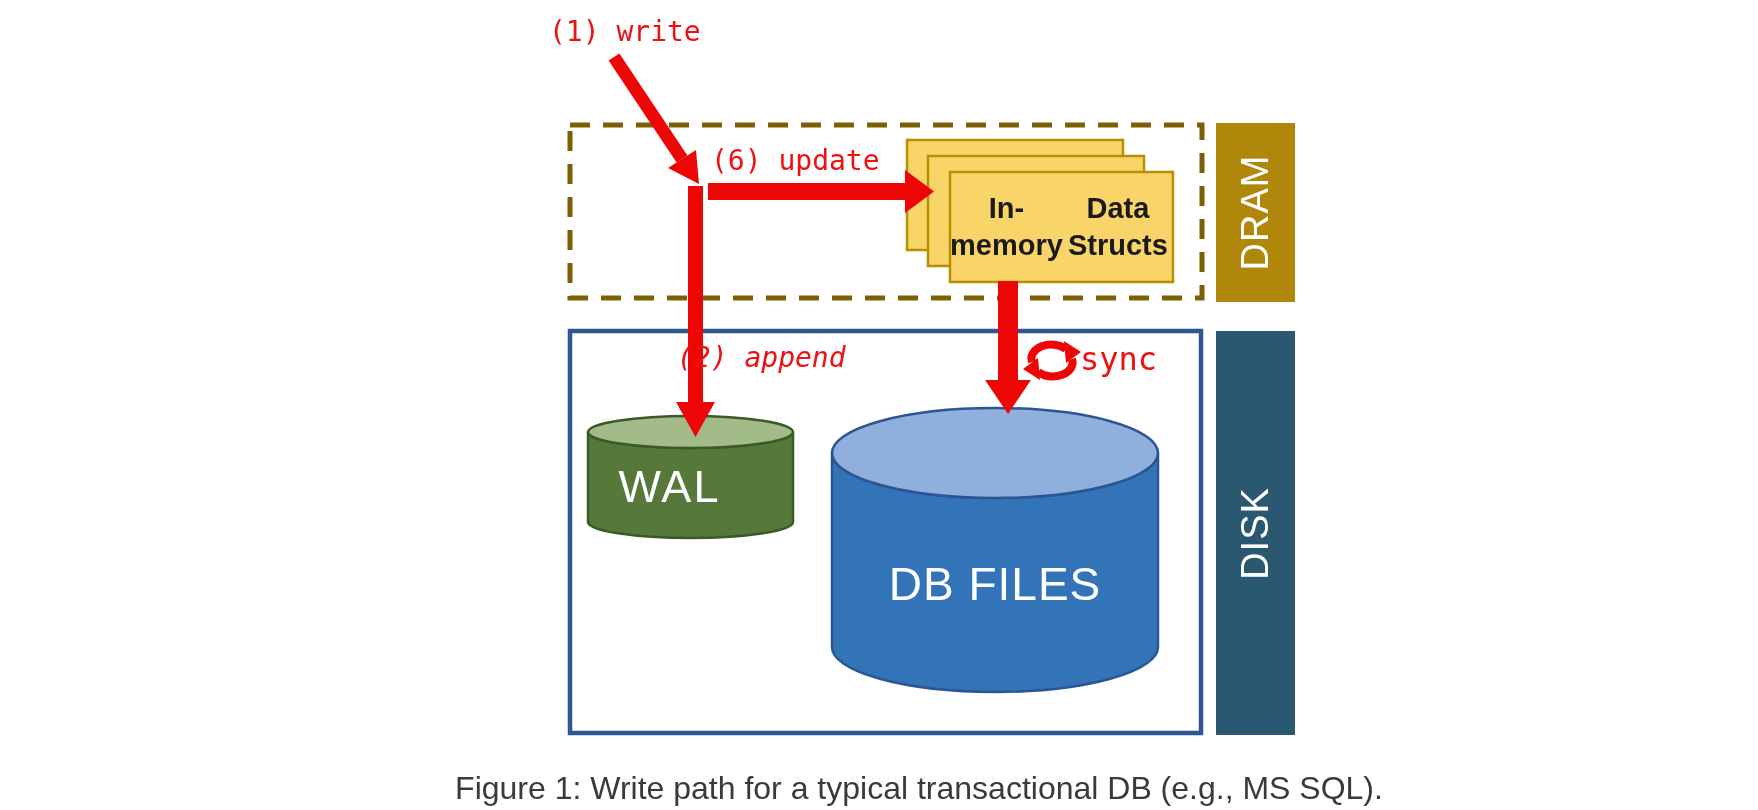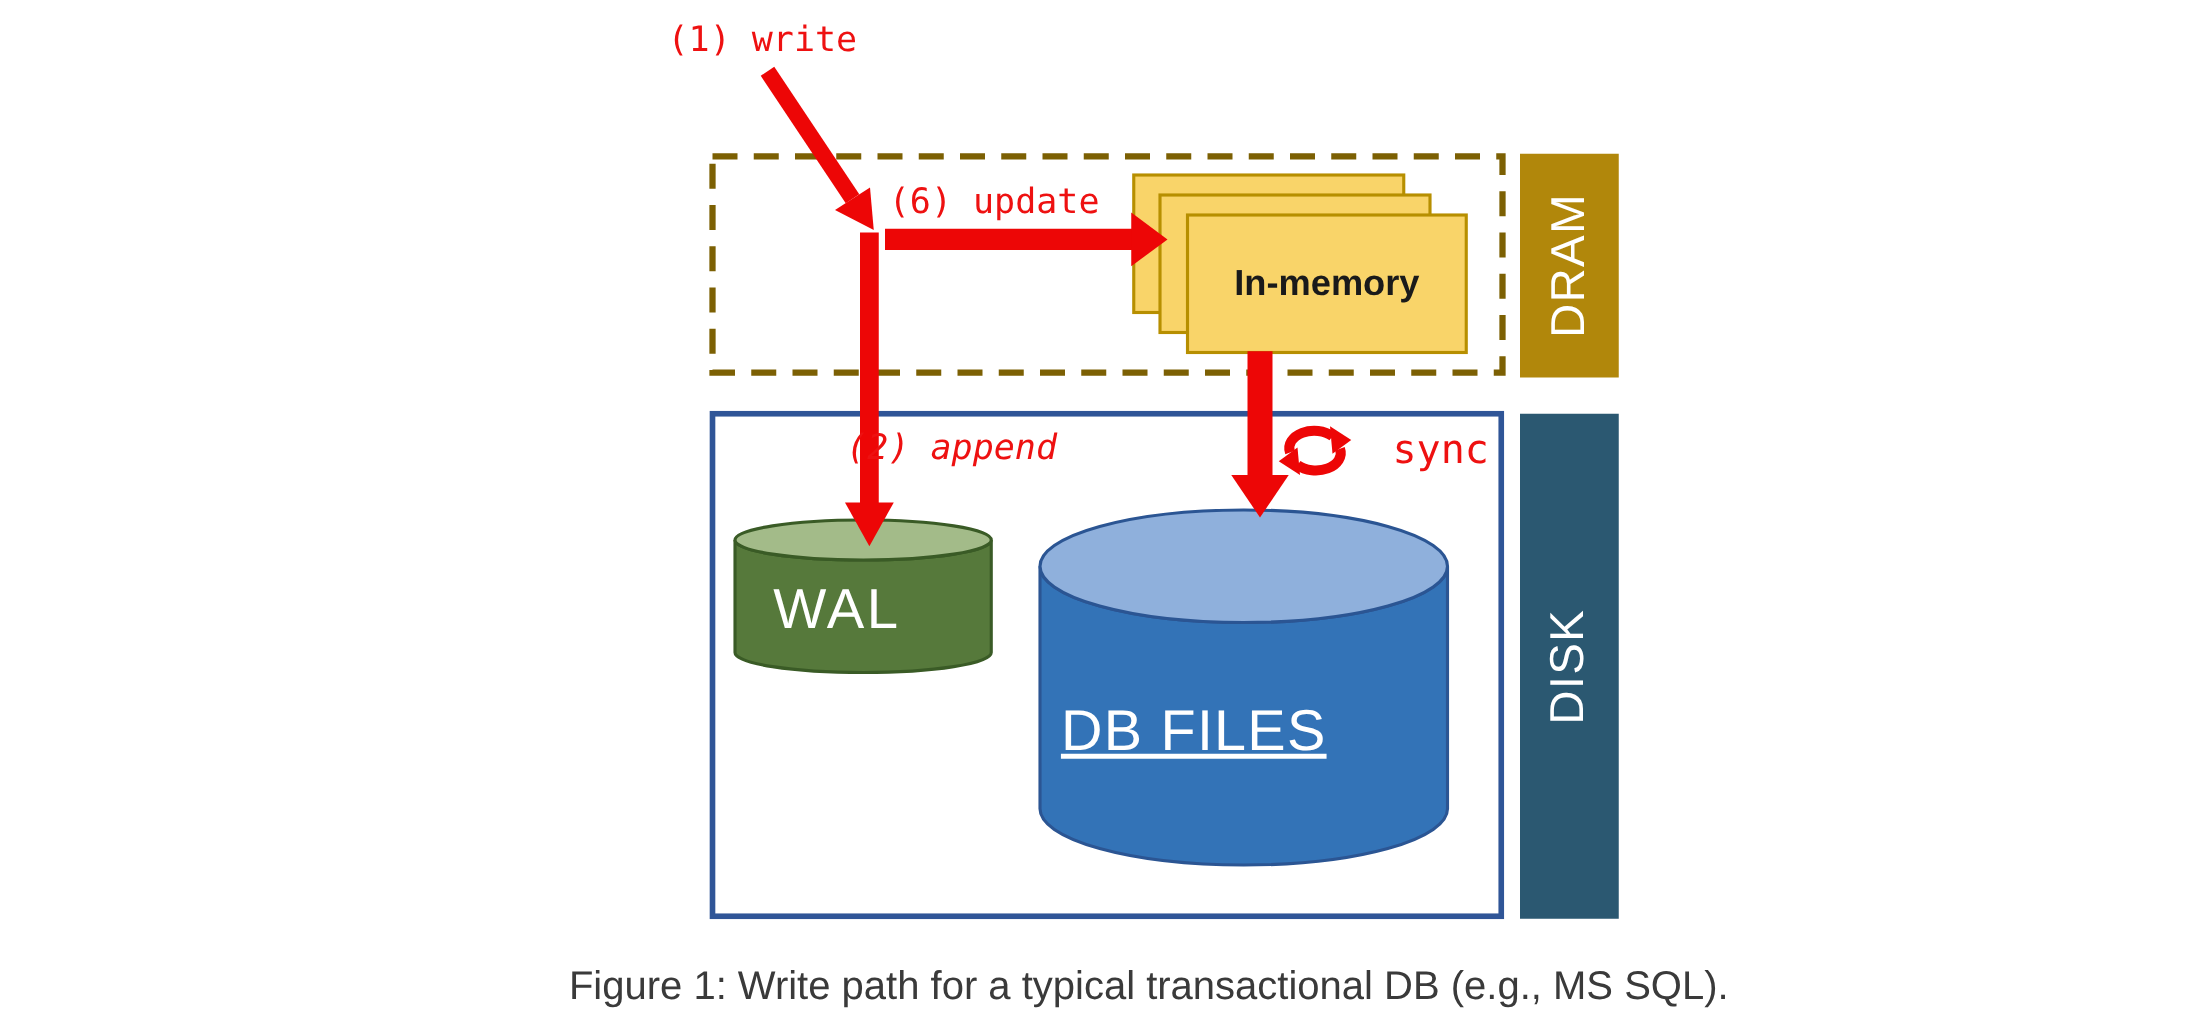--- a/index.html
+++ b/index.html
@@ -94,33 +94,34 @@
   </g>
 
   <g transform="translate(1022,338)">
     <path class="arrow-stroke" d="M10,24 A20,14 0 0 1 44,11" stroke-width="8"></path>
     <polygon class="arrow-fill" points="42,3 59,14 44,25"></polygon>
     <path class="arrow-stroke" d="M50,21 A20,14 0 0 1 16,34" stroke-width="8"></path>
     <polygon class="arrow-fill" points="18,42 1,31 16,20"></polygon>
   </g>
 </svg>
 
-<div class="abs red-label" style="left:534px;top:15px;">(1) write</div>
+<div class="abs red-label" style="left:549px;top:15px;">(1) write</div>
 
 <div class="abs red-label" style="left:711px;top:144px;">(6) update</div>
 
 <div class="abs red-label" style="left:677px;top:341px;font-style:italic;">(2) append</div>
 
-<div class="abs red-label big" style="left:1080px;top:340px;margin-left:34px;">sync</div>
+<div class="abs red-label big" style="left:1080px;top:340px;">sync</div>
 
 <div class="abs mem-label" style="left:950px;top:172px;width:223px;height:110px;">
   <span>In-memory</span>
+  <span>Data Structs</span>
 </div>
 
 <div id="wal-label-box" class="abs cyl-label" style="left:588px;top:416px;width:163px;height:122px;">WAL</div>
 
-<div id="db-label-box" class="abs cyl-label" style="left:792px;top:408px;width:326px;height:284px;text-decoration:underline;">DB FILES</div>
+<div id="db-label-box" class="abs cyl-label" style="left:832px;top:408px;width:326px;height:284px;">DB FILES</div>
 
 <div class="abs band-label" style="left:1166px;top:173px;width:179px;height:79px;">DRAM</div>
 
 <div class="abs band-label" style="left:1053px;top:494px;width:404px;height:79px;">DISK</div>
 
 <div class="abs caption" style="left:419px;top:770px;width:1000px;">Figure 1: Write path for a typical transactional DB (e.g., MS SQL).</div>
 
 </body></html>

